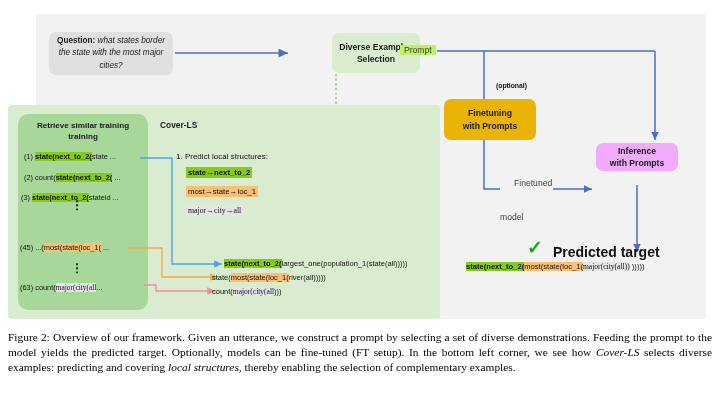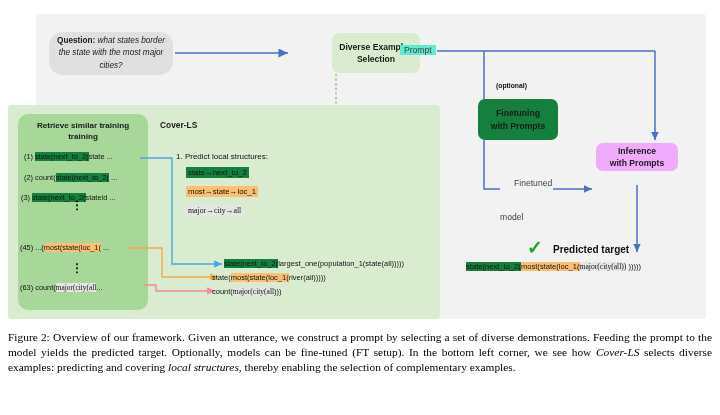--- a/index.html
+++ b/index.html
@@ -14,55 +14,55 @@
   .panel-green{position:absolute;left:8px;top:105px;width:432px;height:214px;
                background:#d9ecd0;border-radius:4px;}
   .panel-green-inner{position:absolute;left:18px;top:114px;width:130px;height:196px;
                background:#a8d79a;border-radius:10px;}
 
   
   .box{position:absolute;border-radius:7px;display:flex;flex-direction:column;
        align-items:center;justify-content:center;text-align:center;
        font-weight:bold;line-height:1.45;}
   .box-question{left:49px;top:32px;width:124px;height:43px;background:#e0e0e0;
-                border-radius:14px;font-weight:normal;font-size:8.2px;
+                border-radius:7px;font-weight:normal;font-size:8.2px;
                 padding:0 6px;box-sizing:border-box;display:flex;
                 align-items:center;justify-content:center;text-align:center;
                 position:absolute;line-height:1.5;}
   .box-question b{font-weight:bold;font-style:normal;}
   .box-question i{font-style:italic;}
   .box-select{left:292px;top:33px;width:88px;height:40px;background:#d9ecd0;font-size:8.6px;margin-left:40px;}
-  .box-finetune{left:444px;top:99px;width:80px;height:41px;background:#15803d;font-size:8.6px;margin-left:34px;}
+  .box-finetune{left:444px;top:99px;width:92px;height:41px;background:#eab308;font-size:8.6px;}
   .box-inference{left:596px;top:143px;width:82px;height:28px;background:#f0abfc;font-size:8.6px;}
 
   
   .lbl{position:absolute;color:#3f3f3f;font-size:8.6px;white-space:nowrap;padding-left:8px;}
-  .lbl-prompt{left:400px;top:45px;background:#5eead4;padding:0 4px;}
+  .lbl-prompt{left:400px;top:45px;background:#bef264;padding:0 4px;}
   .lbl-optional{left:488px;top:82px;font-size:6.8px;color:#111;font-weight:bold;}
   .lbl-ft1{left:506px;top:178px;}
   .lbl-ft2{left:492px;top:192px;margin-top:20px;}
-  .lbl-pred{left:545px;top:244px;color:#111;font-weight:bold;font-size:10px;}
+  .lbl-pred{left:545px;top:244px;color:#111;font-weight:bold;font-size:14px;}
   .check{position:absolute;left:527px;top:238px;color:#1aa81a;font-size:19px;
          font-weight:bold;line-height:1;}
 
   
   .retr-title{position:absolute;left:22px;top:120px;width:122px;text-align:center;
               font-weight:bold;font-size:8.1px;line-height:1.4;}
   .item{position:absolute;font-size:7.4px;white-space:nowrap;color:#111;}
   .dots{position:absolute;font-size:12px;font-weight:bold;letter-spacing:0;
         line-height:.55;text-align:center;width:14px;color:#111;}
 
   
   .coverls{position:absolute;left:160px;top:120px;font-weight:bold;font-size:8.4px;}
   .step{position:absolute;font-size:8px;color:#111;white-space:nowrap;}
   .ls{position:absolute;font-size:7.8px;white-space:nowrap;color:#111;}
   .demo{position:absolute;font-size:7.5px;white-space:nowrap;color:#111;}
 
   
-  .hl-b{background:#15803d;}
+  .hl-b{background:#84cc16;font-weight:bold;}
   .hl-o{background:#fbc074;}
   .hl-p{background:#e5e5e5;font-family:Liberation Serif, serif;}
 
   
   .target{position:absolute;left:466px;top:262px;font-size:7.6px;white-space:nowrap;color:#111;}
 
   
   .caption{position:absolute;left:8px;top:330px;width:704px;
            font-family:"Liberation Serif",serif;font-size:11.4px;
            line-height:1.33;color:#000;text-align:justify;}

